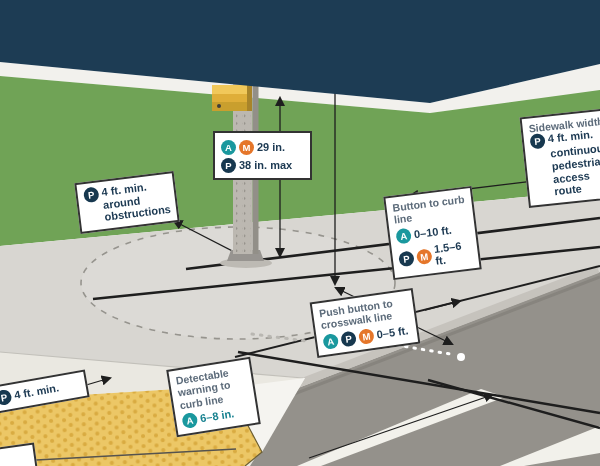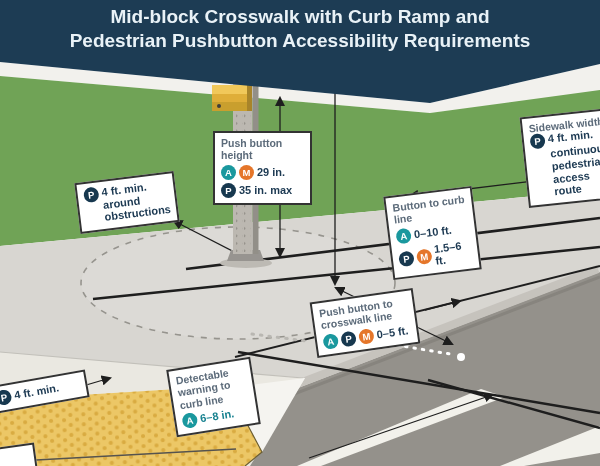--- a/index.html
+++ b/index.html
@@ -116,35 +116,30 @@
       <rect x="212" y="94" width="40" height="8" fill="#dfae39"></rect>
       <rect x="212" y="102" width="40" height="9" fill="#c99f2e"></rect>
       <rect x="247" y="85" width="5" height="26" fill="#a8842a"></rect>
       <circle cx="219" cy="106" r="2" fill="#3f3e3a"></circle>
     </g>
   </g>
 
   <polygon points="0,0 600,0 600,64 430,103 0,62" fill="#1d3c54"></polygon>
 </svg>
 
-<div class="hdr-text">
-  <div>Mid-block Crosswalk with Curb Ramp and</div>
-  <div>Pedestrian Pushbutton Accessibility Requirements</div>
-</div>
 
 <div class="callout" style="left:213px;top:131px;width:99px;">
-  <div class="callout-title">Push button height</div>
   <div class="row">
     <span class="badge badge-a">A</span>
     <span class="badge badge-m">M</span>
     <span class="value">29 in.</span>
   </div>
   <div class="row">
     <span class="badge badge-p">P</span>
-    <span class="value">35 in. max</span>
+    <span class="value">38 in. max</span>
   </div>
 </div>
 
 <div class="callout rot-m7" style="left:77px;top:177px;width:100px;">
   <div class="row row-top">
     <span class="badge badge-p">P</span>
     <span class="value">4 ft. min. around obstructions</span>
   </div>
 </div>
 

